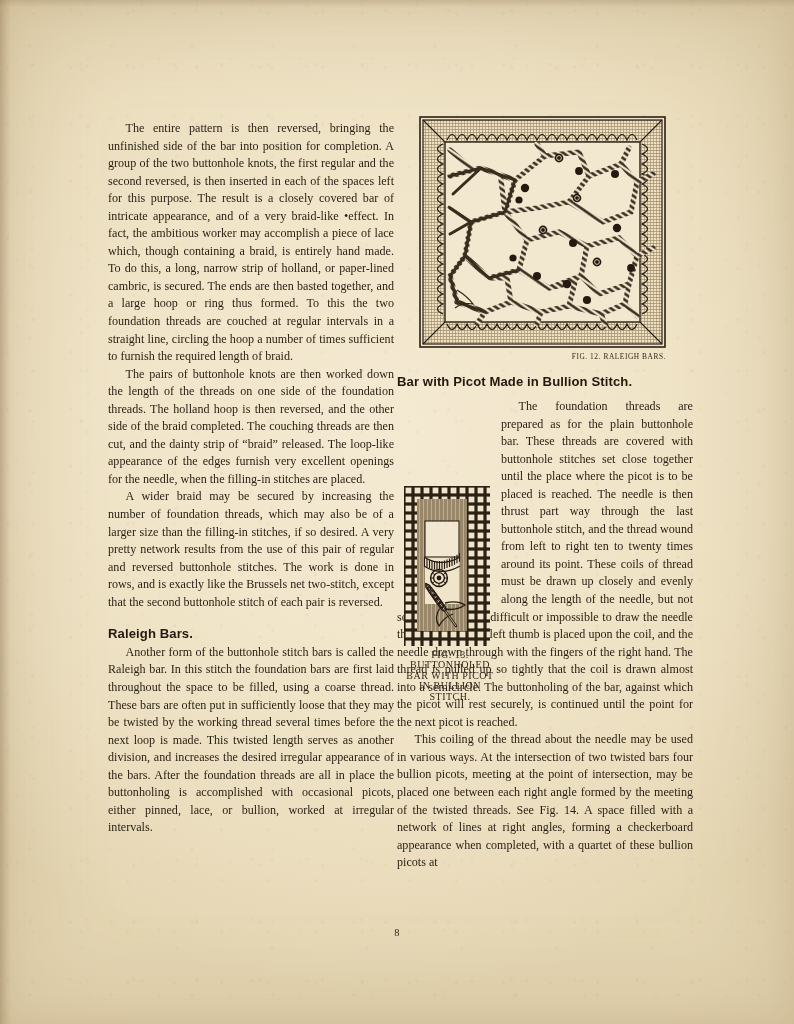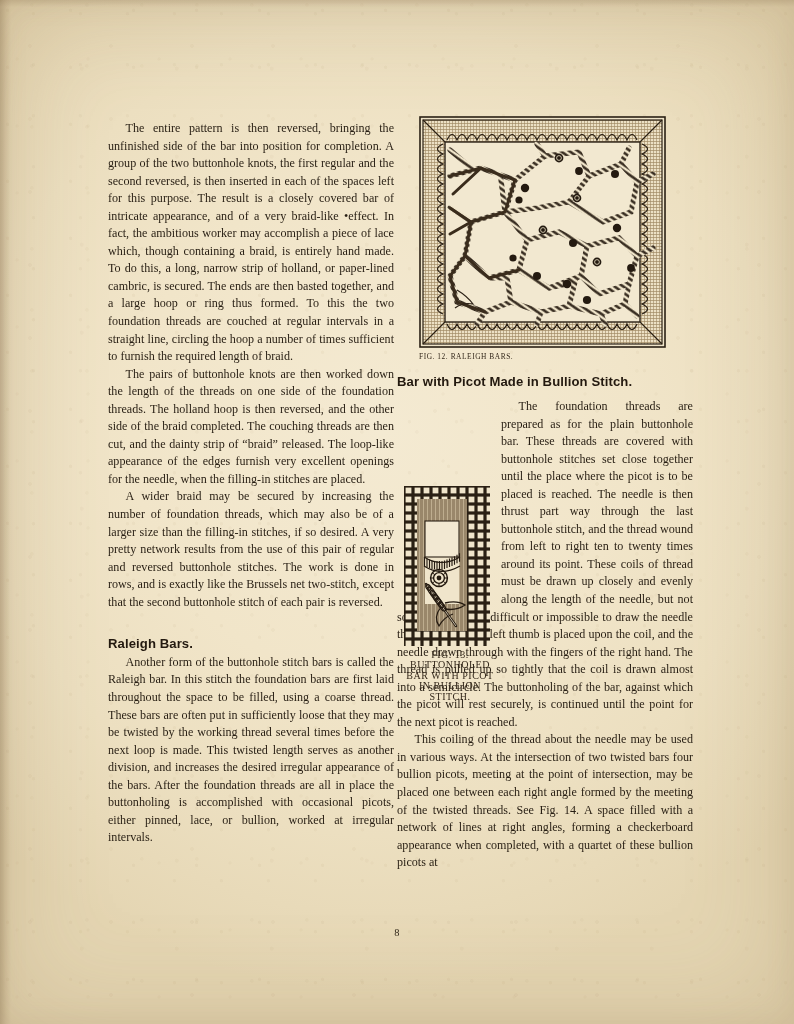--- a/index.html
+++ b/index.html
@@ -49,33 +49,33 @@
     color:#271e13;
     -webkit-font-smoothing:antialiased;
   }
   .col p{margin:0;text-indent:1.45em;}
   #col-left{left:108px;top:120px;width:286px;}
   #col-right{left:397px;top:398px;width:296px;}
 
   h2.sec{
     font-family:"Liberation Sans","DejaVu Sans",sans-serif;
     font-size:13.1px;font-weight:bold;letter-spacing:.1px;
-    margin:24px 0 1px 0;color:#23190f;
+    margin:14px 0 1px 0;color:#23190f;
   }
   #rh-bullion{
     position:absolute;left:397px;top:374px;width:300px;
     font-family:Liberation Sans, sans-serif;
     font-size:13.1px;font-weight:bold;color:#23190f;letter-spacing:.1px;
   }
 
   
   #fig12{position:absolute;left:419px;top:116px;width:247px;height:232px;}
   #fig12 svg{display:block;width:100%;height:100%;}
   #cap12{
-    position:absolute;left:419px;top:352px;width:247px;text-align:left;
+    position:absolute;left:419px;top:352px;width:247px;text-align:right;
     font-family:"Liberation Serif","DejaVu Serif",serif;
     font-size:7.4px;letter-spacing:.55px;color:#33271a;
     font-variant:small-caps;text-transform:uppercase;
   }
 
   
   #fig13wrap{
     position:absolute;left:404px;top:486px;width:86px;
   }
   #fig13{width:86px;height:160px;}

